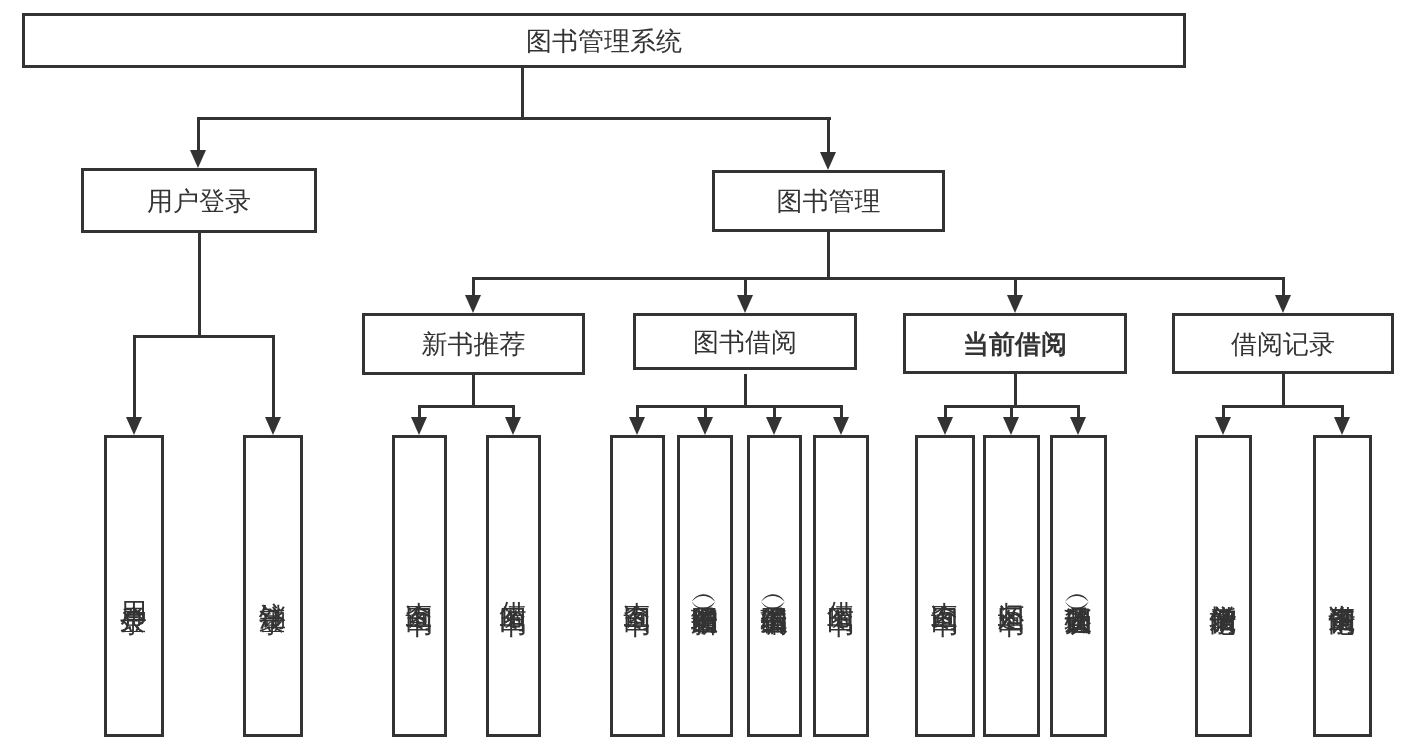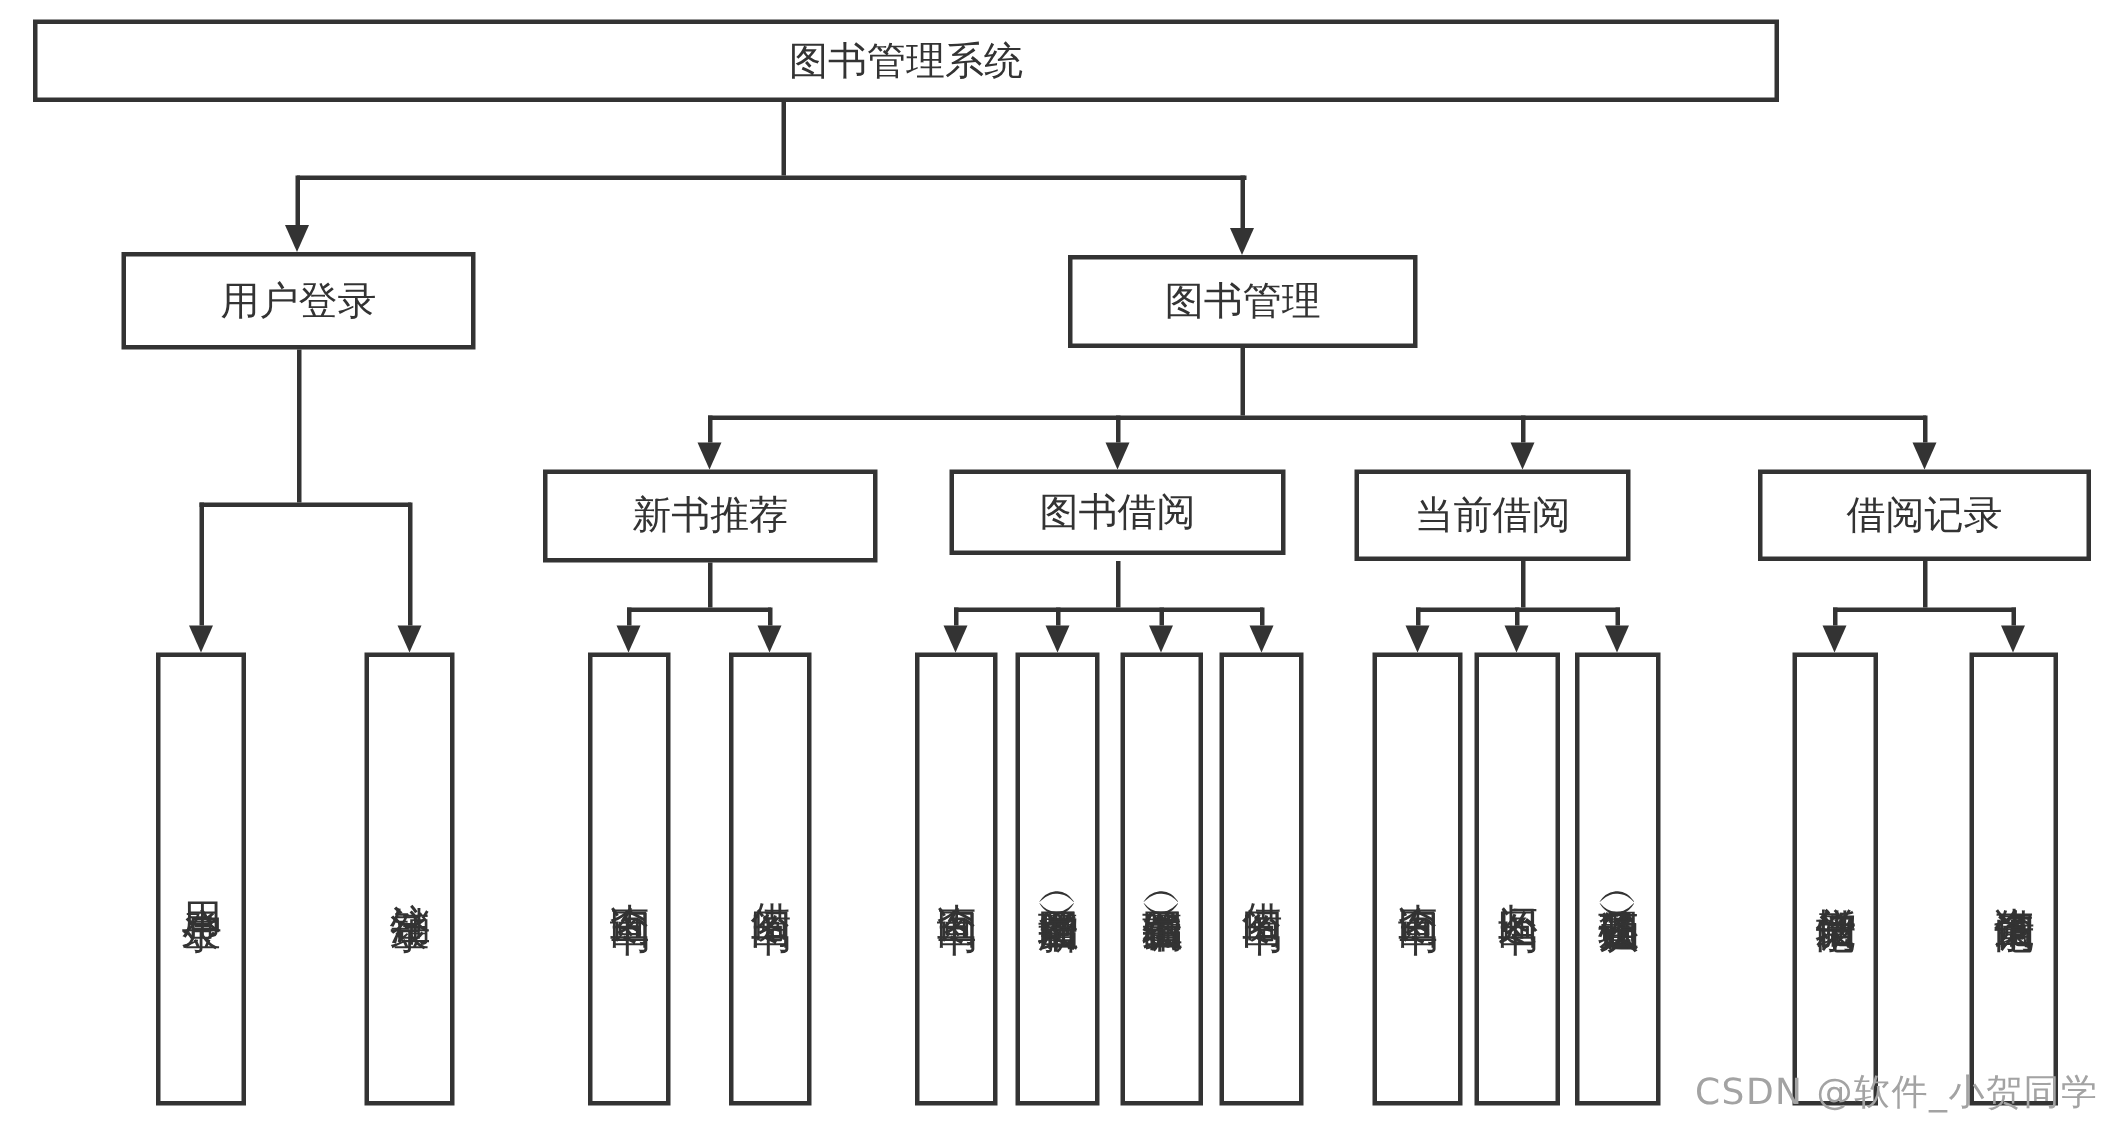--- a/index.html
+++ b/index.html
@@ -72,21 +72,21 @@
   <div class="box" style="left:22px;top:13px;width:1164px;height:55px;">图书管理系统</div>
 
   <div class="box" style="left:81px;top:168px;width:236px;height:65px;">用户登录</div>
 
   <div class="box" style="left:362px;top:313px;width:223px;height:62px;">新书推荐</div>
 
   <div class="box" style="left:712px;top:170px;width:233px;height:62px;">图书管理</div>
 
   <div class="box" style="left:633px;top:313px;width:224px;height:57px;">图书借阅</div>
 
-  <div class="box" style="left:903px;top:313px;width:184px;height:61px;">当前借阅</div>
+  <div class="box" style="left:903px;top:313px;width:224px;height:61px;font-weight:bold;">当前借阅</div>
 
   <div class="box" style="left:1172px;top:313px;width:222px;height:61px;">借阅记录</div>
 
   <div class="box leaf" style="left:104px;top:435px;width:60px;height:302px;">用户登录</div>
 
   <div class="box leaf" style="left:243px;top:435px;width:60px;height:302px;">注销登录</div>
 
   <div class="box leaf" style="left:392px;top:435px;width:55px;height:302px;">查询图书</div>
 
   <div class="box leaf" style="left:486px;top:435px;width:55px;height:302px;">借阅图书</div>
@@ -162,15 +162,14 @@
   <div class="arrow" style="left:1003px;top:417px;"></div>
   <div class="vline" style="left:1077px;top:405px;height:12px;"></div>
   <div class="arrow" style="left:1070px;top:417px;"></div>
 
   <div class="hline" style="left:1222px;top:405px;width:122px;"></div>
   <div class="vline" style="left:1222px;top:405px;height:12px;"></div>
   <div class="arrow" style="left:1215px;top:417px;"></div>
   <div class="vline" style="left:1341px;top:405px;height:12px;"></div>
   <div class="arrow" style="left:1334px;top:417px;"></div>
 
-  <div class="watermark">CSDN @软件_小贺同学</div>
 
 </div>
 
 </body></html>

